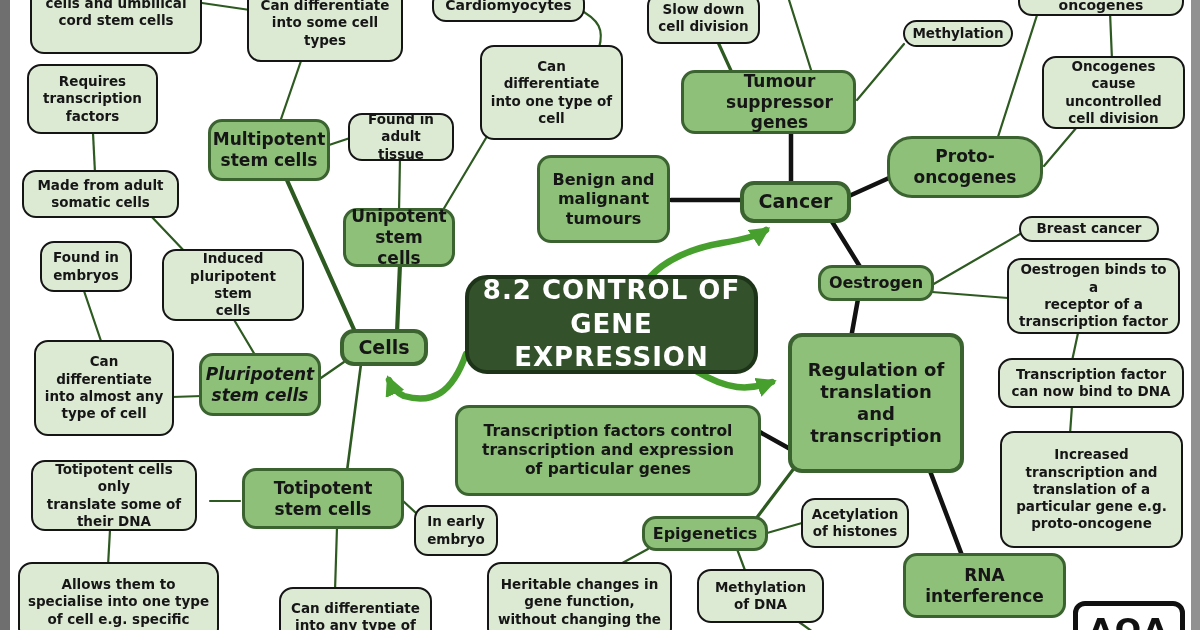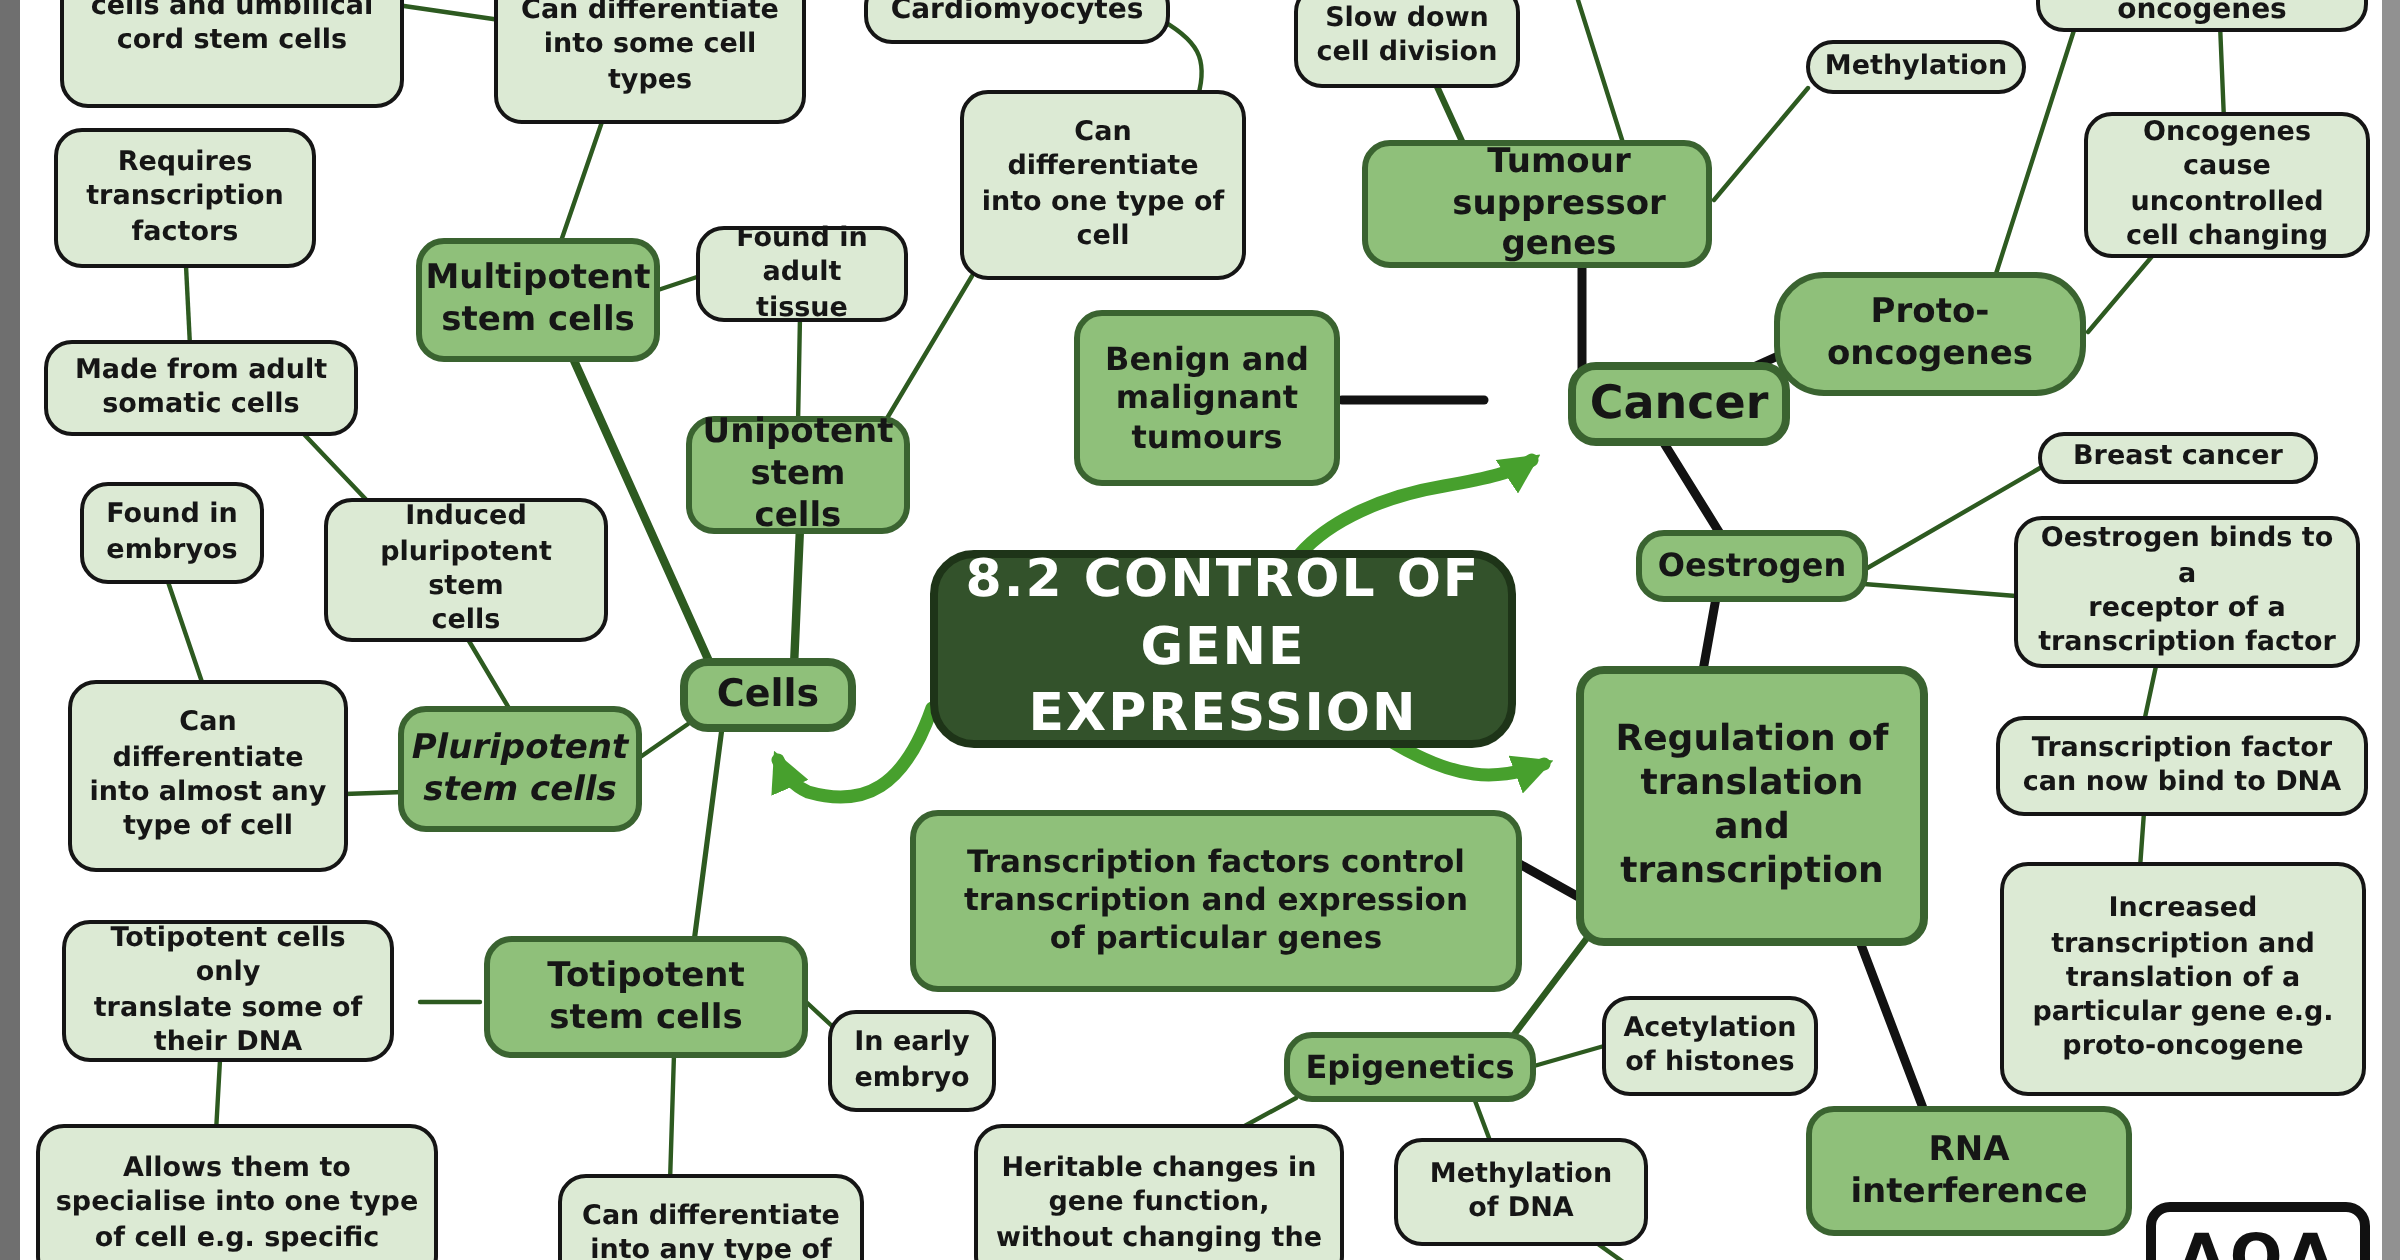--- a/index.html
+++ b/index.html
@@ -103,24 +103,24 @@
 into one type of
 cell</div>
   <div class="node light" style="left:647px;top:-8px;width:113px;height:52px;">Slow down
 cell division</div>
   <div class="node medium" style="left:681px;top:70px;width:175px;height:64px;padding-left:28px;">Tumour
 suppressor genes</div>
   <div class="node light" style="left:1018px;top:-22px;width:166px;height:38px;font-size:14px;">Become oncogenes</div>
   <div class="node light" style="left:903px;top:20px;width:110px;height:27px;">Methylation</div>
   <div class="node light" style="left:1042px;top:56px;width:143px;height:73px;">Oncogenes cause
 uncontrolled
-cell changing</div>
+cell division</div>
   <div class="node medium" style="left:887px;top:136px;width:156px;height:62px;border-radius:25px;">Proto-
 oncogenes</div>
-  <div class="node medium bold-border" style="left:784px;top:181px;width:111px;height:42px;font-size:23px;">Cancer</div>
+  <div class="node medium bold-border" style="left:740px;top:181px;width:111px;height:42px;font-size:19px;">Cancer</div>
   <div class="node medium" style="left:537px;top:155px;width:133px;height:88px;font-size:16px;">Benign and
 malignant
 tumours</div>
   <div class="node light" style="left:1019px;top:216px;width:140px;height:26px;">Breast cancer</div>
   <div class="node medium" style="left:818px;top:265px;width:116px;height:36px;font-size:16px;">Oestrogen</div>
   <div class="node light" style="left:1007px;top:258px;width:173px;height:76px;">Oestrogen binds to a
 receptor of a
 transcription factor</div>
   <div class="node light" style="left:998px;top:358px;width:186px;height:50px;">Transcription factor
 can now bind to DNA</div>

